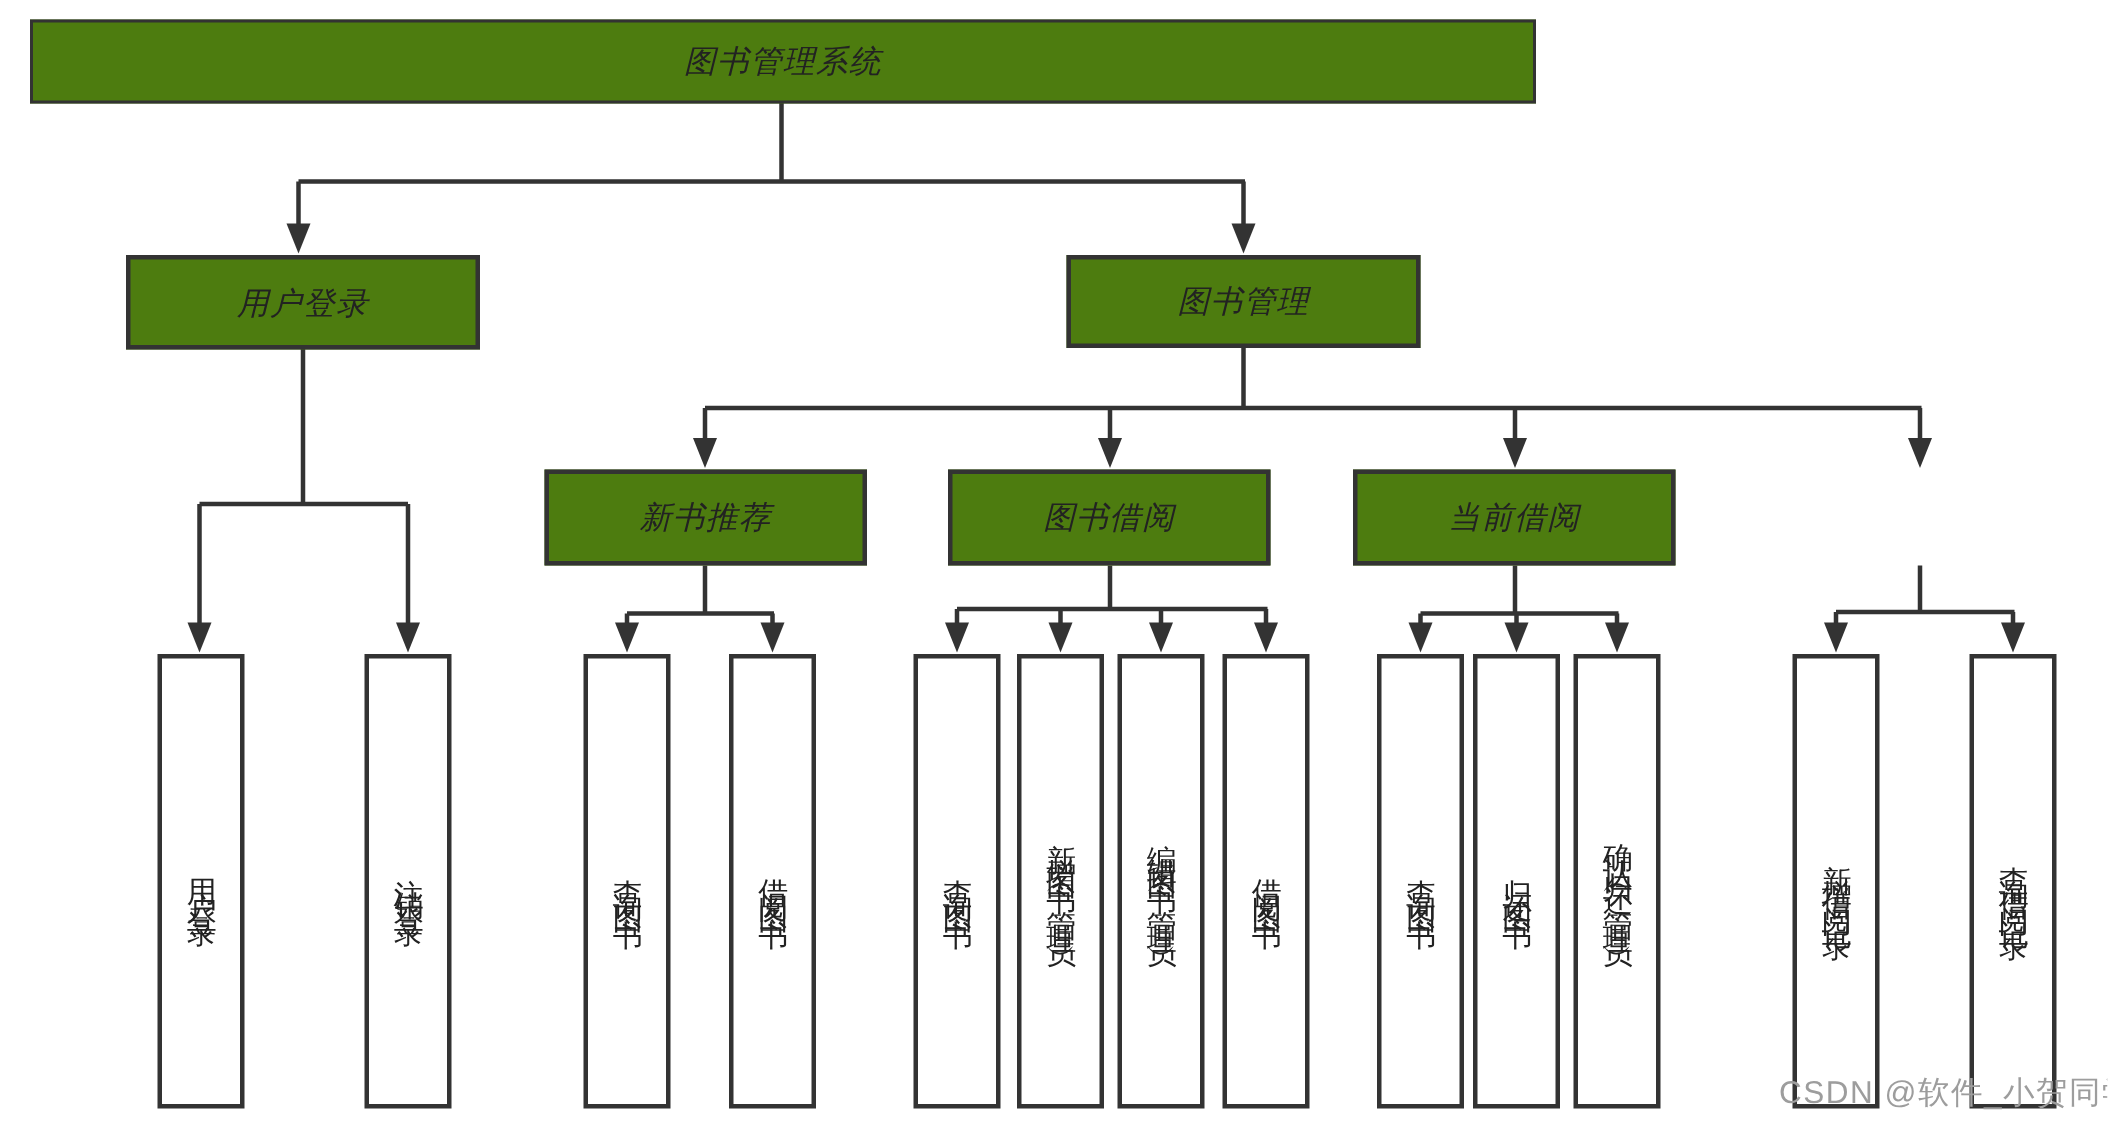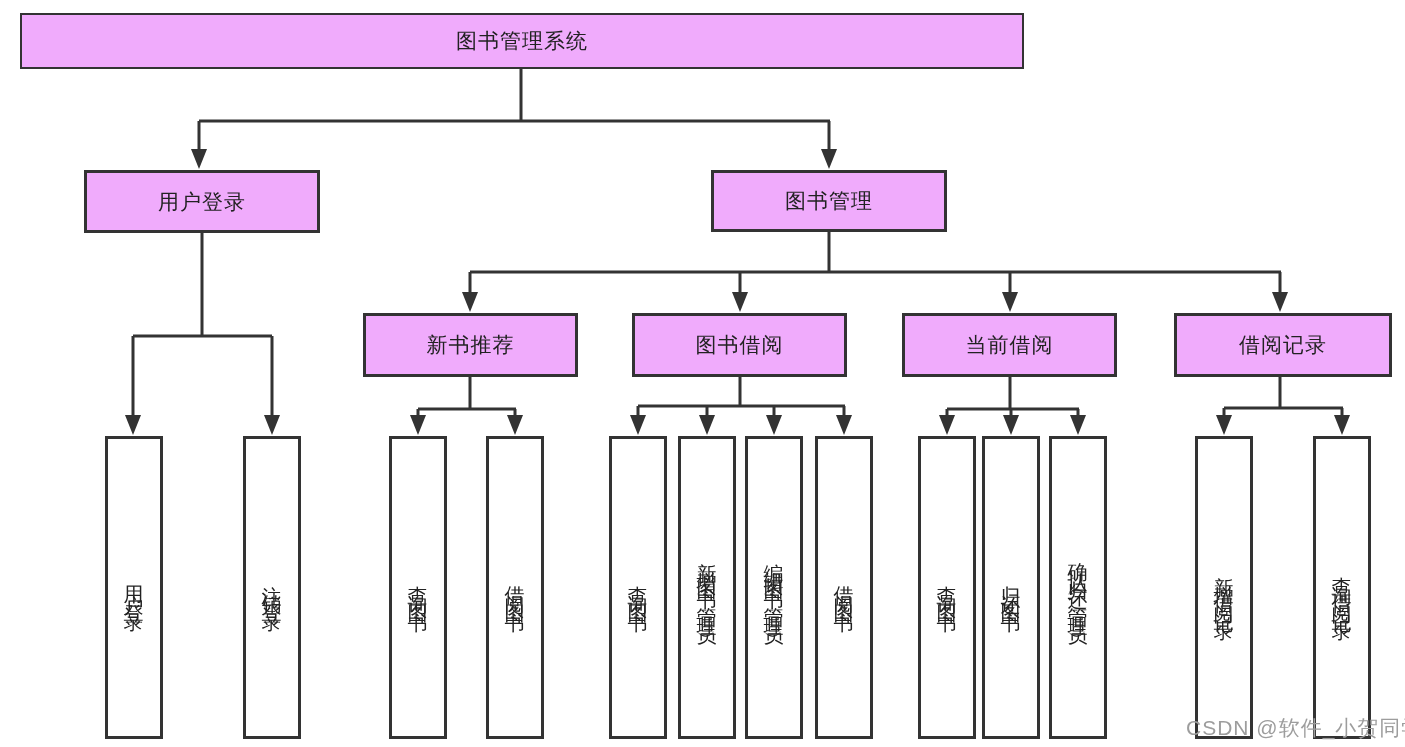--- a/index.html
+++ b/index.html
@@ -4,23 +4,23 @@
 <style>
   * { margin:0; padding:0; box-sizing:border-box; }
   html,body { background:#ffffff; }
   #canvas {
     position:relative; width:1405px; height:747px; background:#ffffff;
     font-family:"Liberation Sans","DejaVu Sans",sans-serif; color:#222;
     overflow:hidden;
   }
   #connectors { position:absolute; left:0; top:0; }
   .hbox {
-    position:absolute; background:#f0abfc; border:3px solid #333;
+    position:absolute; background:#4d7c0f; border:3px solid #333;
     display:flex; align-items:center; justify-content:center;
-    font-size:21px; letter-spacing:1px; white-space:nowrap;
+    font-size:21px; letter-spacing:1px; white-space:nowrap;font-style:italic;
   }
   .root { border-width:2px; }
   .vbox {
     position:absolute; background:#fff; border:3px solid #333;
     width:58px; height:303px; top:436px;
     display:flex; align-items:center; justify-content:center;
     writing-mode:vertical-rl; text-orientation:mixed;
     font-size:20px; letter-spacing:9px; line-height:1;
   }
   .watermark {
@@ -67,21 +67,20 @@
   </svg>
 
   <div class="hbox root" style="left:20px; top:13px; width:1004px; height:56px;">图书管理系统</div>
 
   <div class="hbox" style="left:84px; top:170px; width:236px; height:63px;">用户登录</div>
   <div class="hbox" style="left:711px; top:170px; width:236px; height:62px;">图书管理</div>
 
   <div class="hbox" style="left:363px; top:313px; width:215px; height:64px;">新书推荐</div>
   <div class="hbox" style="left:902px; top:313px; width:215px; height:64px;">当前借阅</div>
   <div class="hbox" style="left:632px; top:313px; width:215px; height:64px;">图书借阅</div>
-  <div class="hbox" style="left:1174px; top:313px; width:218px; height:64px;">借阅记录</div>
 
   <div class="vbox" style="left:105px;">用户登录</div>
   <div class="vbox" style="left:243px;">注销登录</div>
 
   <div class="vbox" style="left:389px;">查询图书</div>
   <div class="vbox" style="left:486px;">借阅图书</div>
 
   <div class="vbox" style="left:609px;">查询图书</div>
   <div class="vbox" style="left:678px;">新增图书（管理员）</div>
   <div class="vbox" style="left:745px;">编辑图书（管理员）</div>

